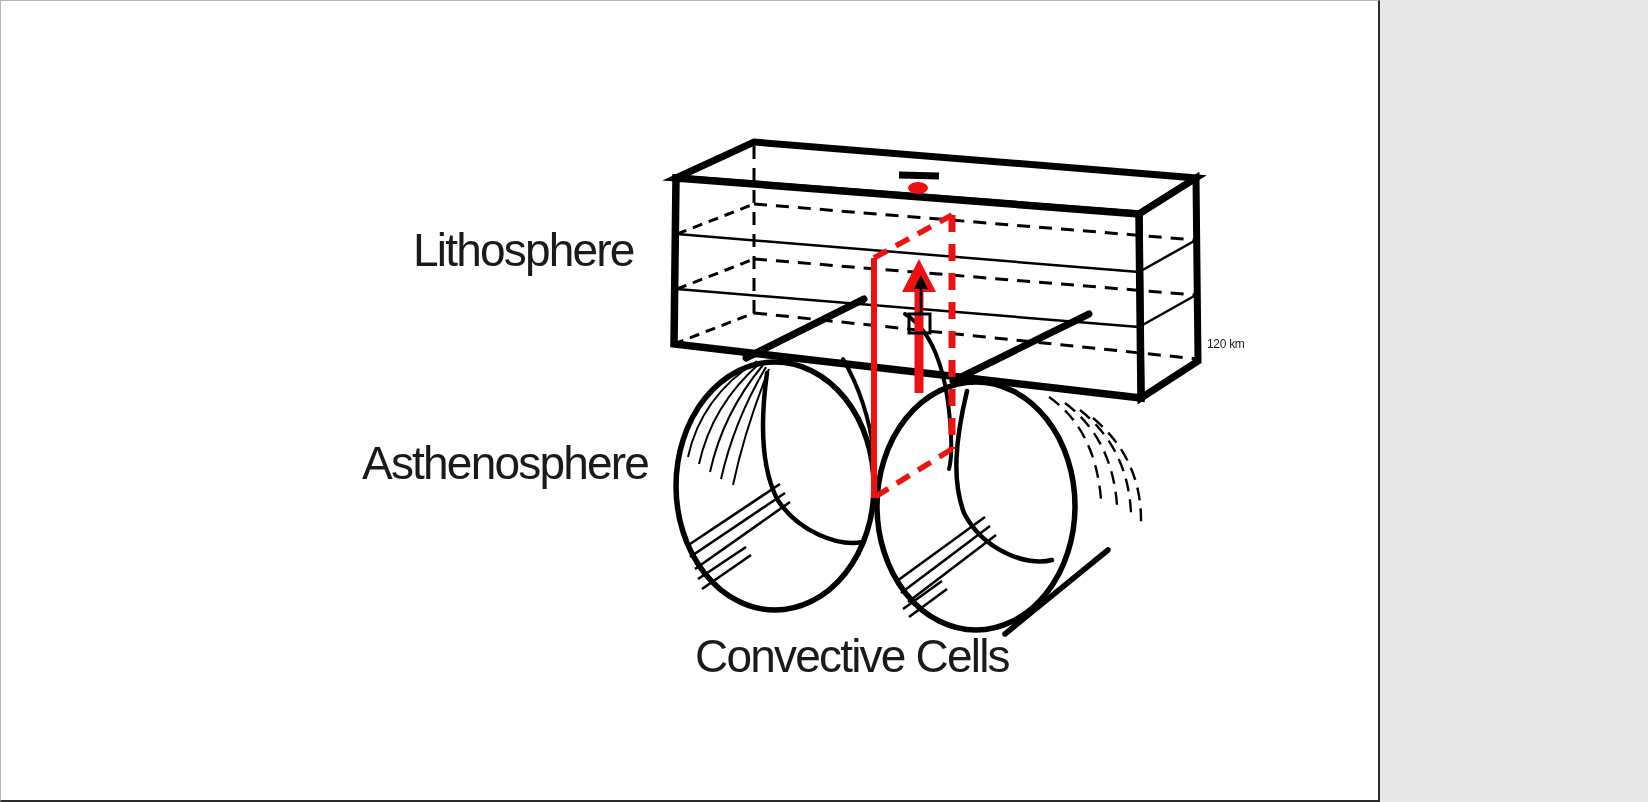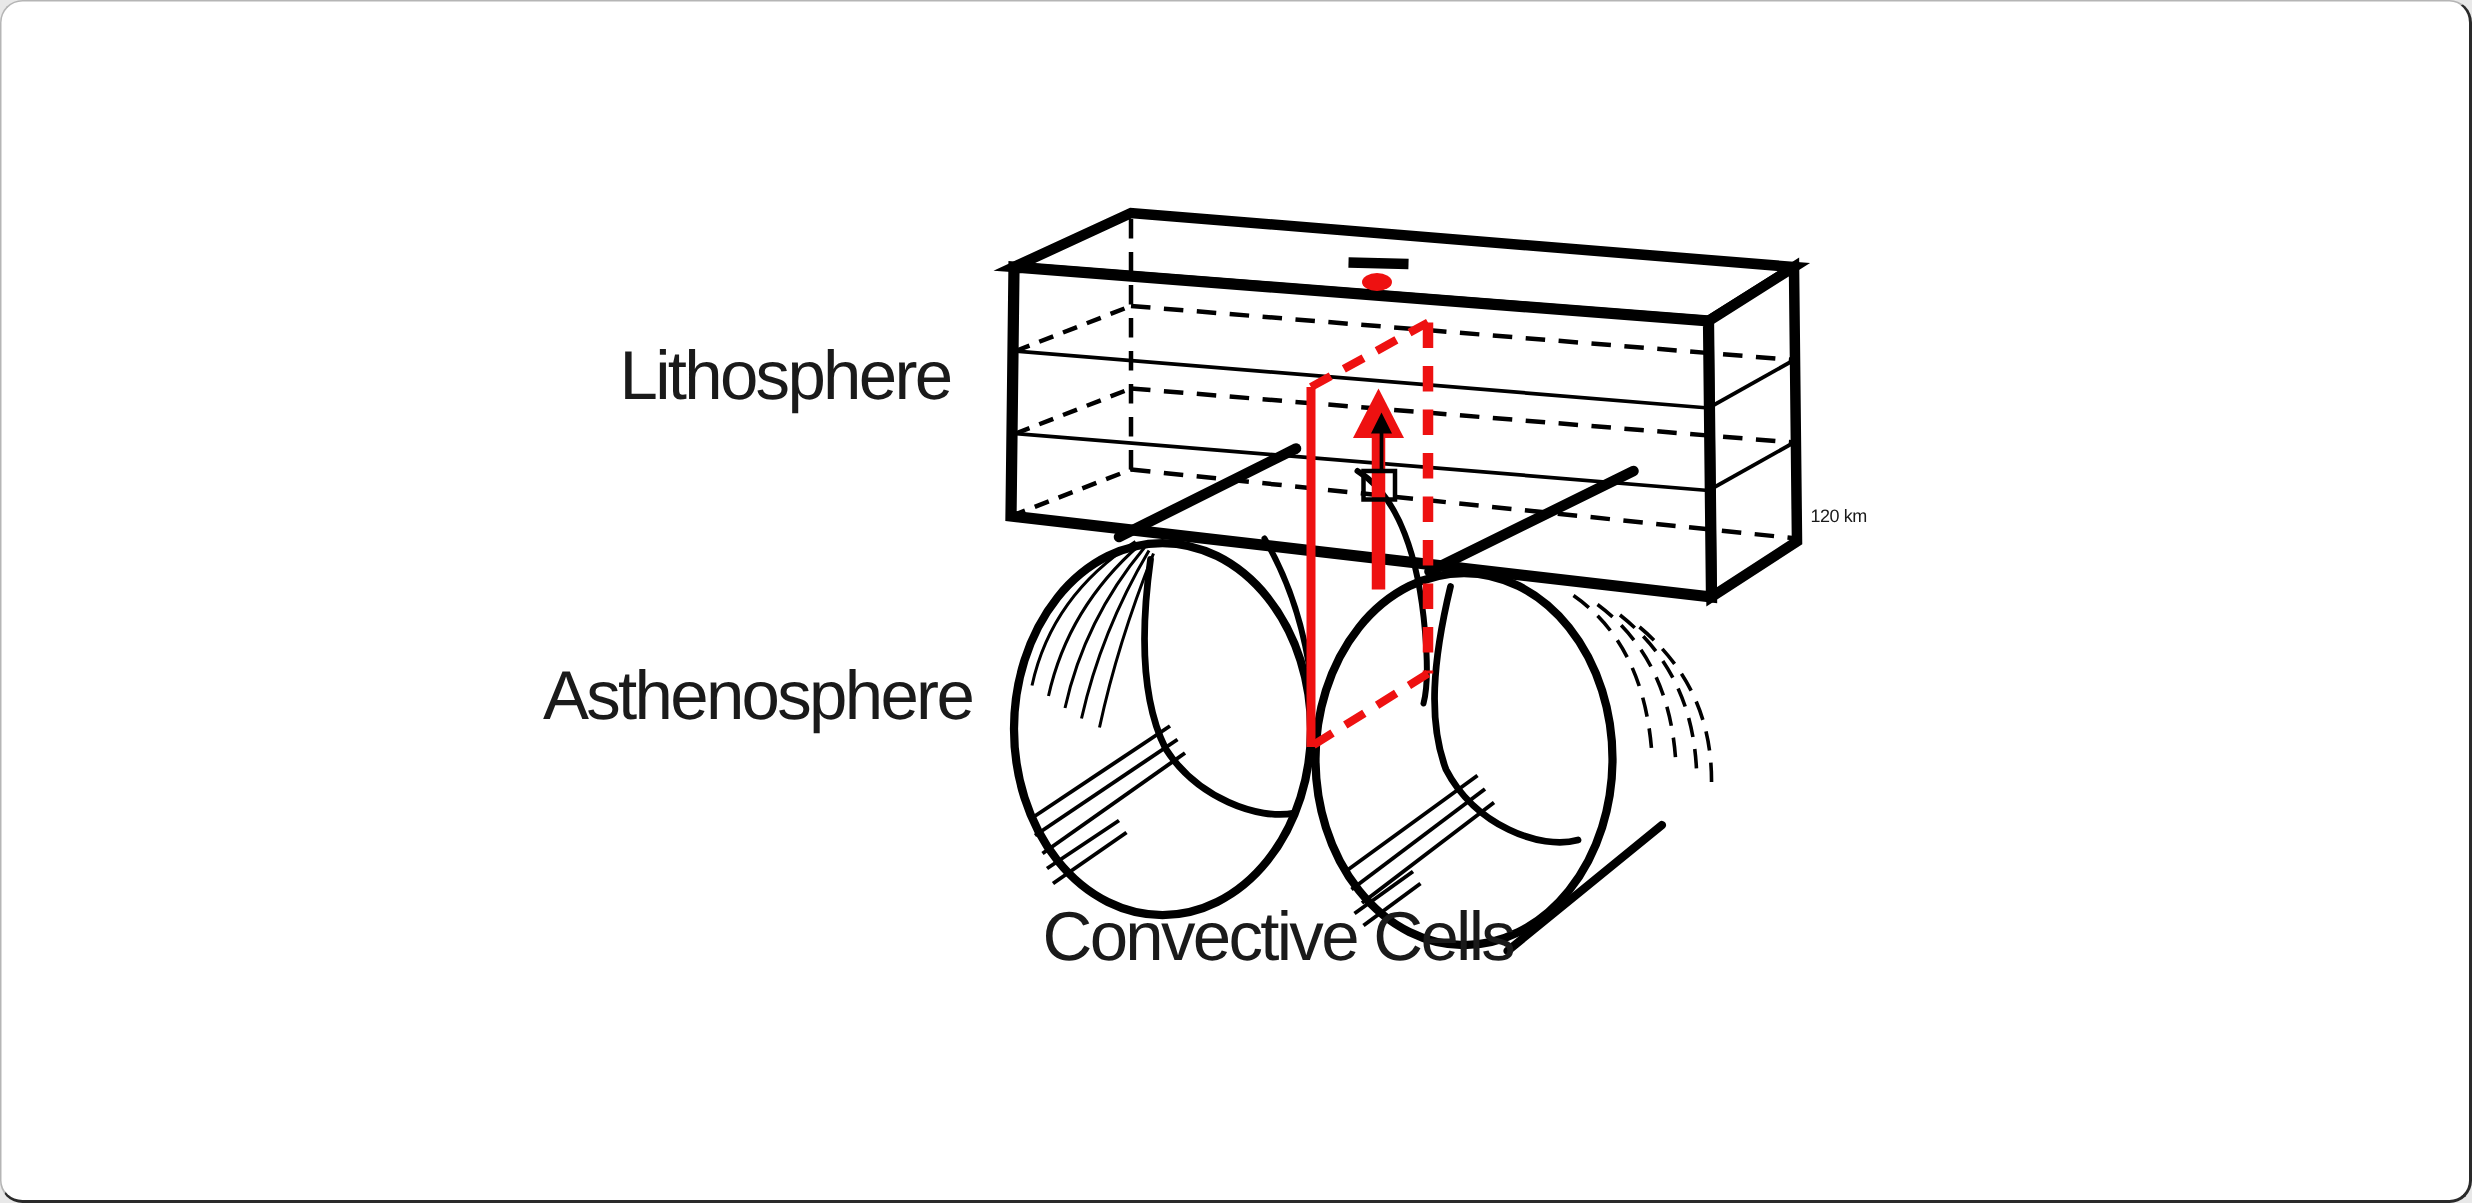--- a/index.html
+++ b/index.html
@@ -1,27 +1,26 @@
 <!DOCTYPE html>
 <html style="--ink: #000000; --red: #ee1111; --text: #1a1a1a; --bg: #ffffff;"><head>
 <meta charset="utf-8">
 <style>
   html,body{margin:0;padding:0;background:#e8e8e8;}
   .canvas{
     position:relative;
-    width:1648px;height:802px;
+    width:1380px;height:802px;
     background:var(--bg,#ffffff);
     border-top:1px solid #b5b5b5;
     border-left:1px solid #b5b5b5;
     border-right:2px solid #2a2a2a;
     border-bottom:2px solid #2a2a2a;
     box-sizing:border-box;
     overflow:hidden;
     font-family:"Liberation Sans", sans-serif;
-    border-radius:15px;
   }
   svg.diagram{position:absolute;left:0;top:0;width:1648px;height:802px;}
   .ink-stroke{stroke:var(--ink,#000);fill:none;}
   .face{fill:#ffffff;stroke:var(--ink,#000);}
   .red-stroke{stroke:var(--red,#ee1111);fill:none;}
   .red-fill{fill:var(--red,#ee1111);stroke:none;}
   .ink-fill{fill:var(--ink,#000);stroke:none;}
   .label{
     position:absolute;
     color:var(--text,#1a1a1a);
@@ -128,17 +127,17 @@
     <g>
       <line class="ink-stroke" stroke-width="7" x1="898" y1="174" x2="938" y2="175"></line>
       <ellipse class="red-fill" cx="917" cy="187" rx="10" ry="6"></ellipse>
     </g>
   </svg>
 
   <div class="label" style="left:412px;top:226px;">Lithosphere</div>
 
   <div class="label" style="left:361px;top:439px;">Asthenosphere</div>
 
-  <div class="label" style="left:694px;top:600px;">Convective Cells</div>
+  <div class="label" style="left:694px;top:632px;">Convective Cells</div>
 
   <div class="label small" style="left:1206px;top:337px;">120 km</div>
 
 </div>
 
 </body></html>

